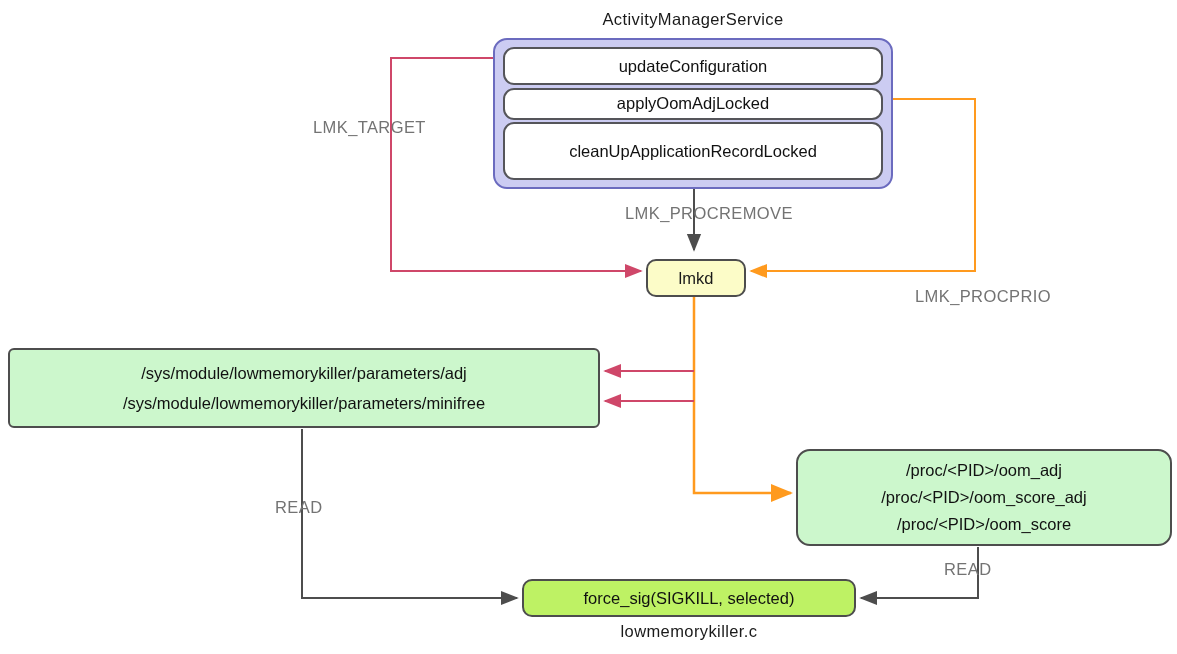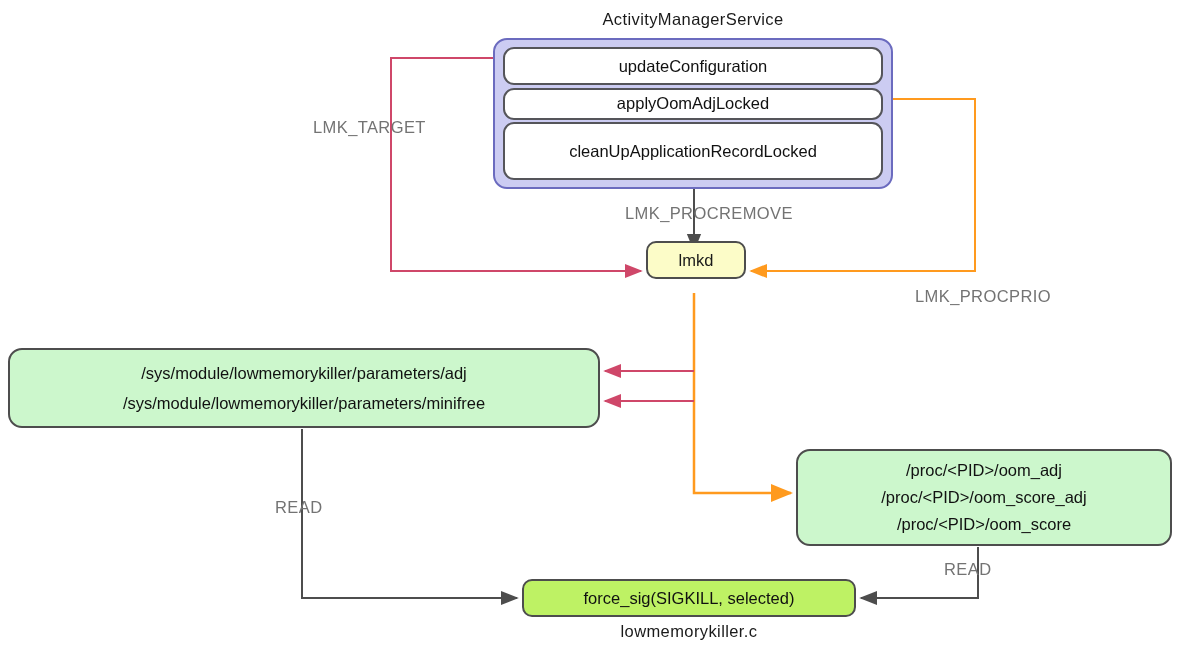--- a/index.html
+++ b/index.html
@@ -76,21 +76,21 @@
     font-size: 16.5px;
     color: #111111;
   }
   #ams-sub-0 { height: 38px; }
   #ams-sub-1 { height: 32px; }
   #ams-sub-2 { height: 58px; gap: 4px; }
 
   
   #lmkd {
     left: 646px;
-    top: 241px;
+    top: 259px;
     width: 100px;
     height: 38px;
     background: #fcfcc8;
     border: 2px solid #4d4d4d;
     border-radius: 10px;
     font-size: 16.5px;
   }
 
   
   .green-box {
@@ -99,20 +99,21 @@
     border-radius: 14px;
     font-size: 16.5px;
     color: #111111;
   }
   #sysfs-box {
     left: 8px;
     top: 348px;
     width: 592px;
     height: 80px;
     gap: 11px;
+    border-radius: 6px;
   }
   #proc-box {
     left: 796px;
     top: 449px;
     width: 376px;
     height: 97px;
     gap: 8px;
   }
 
   

